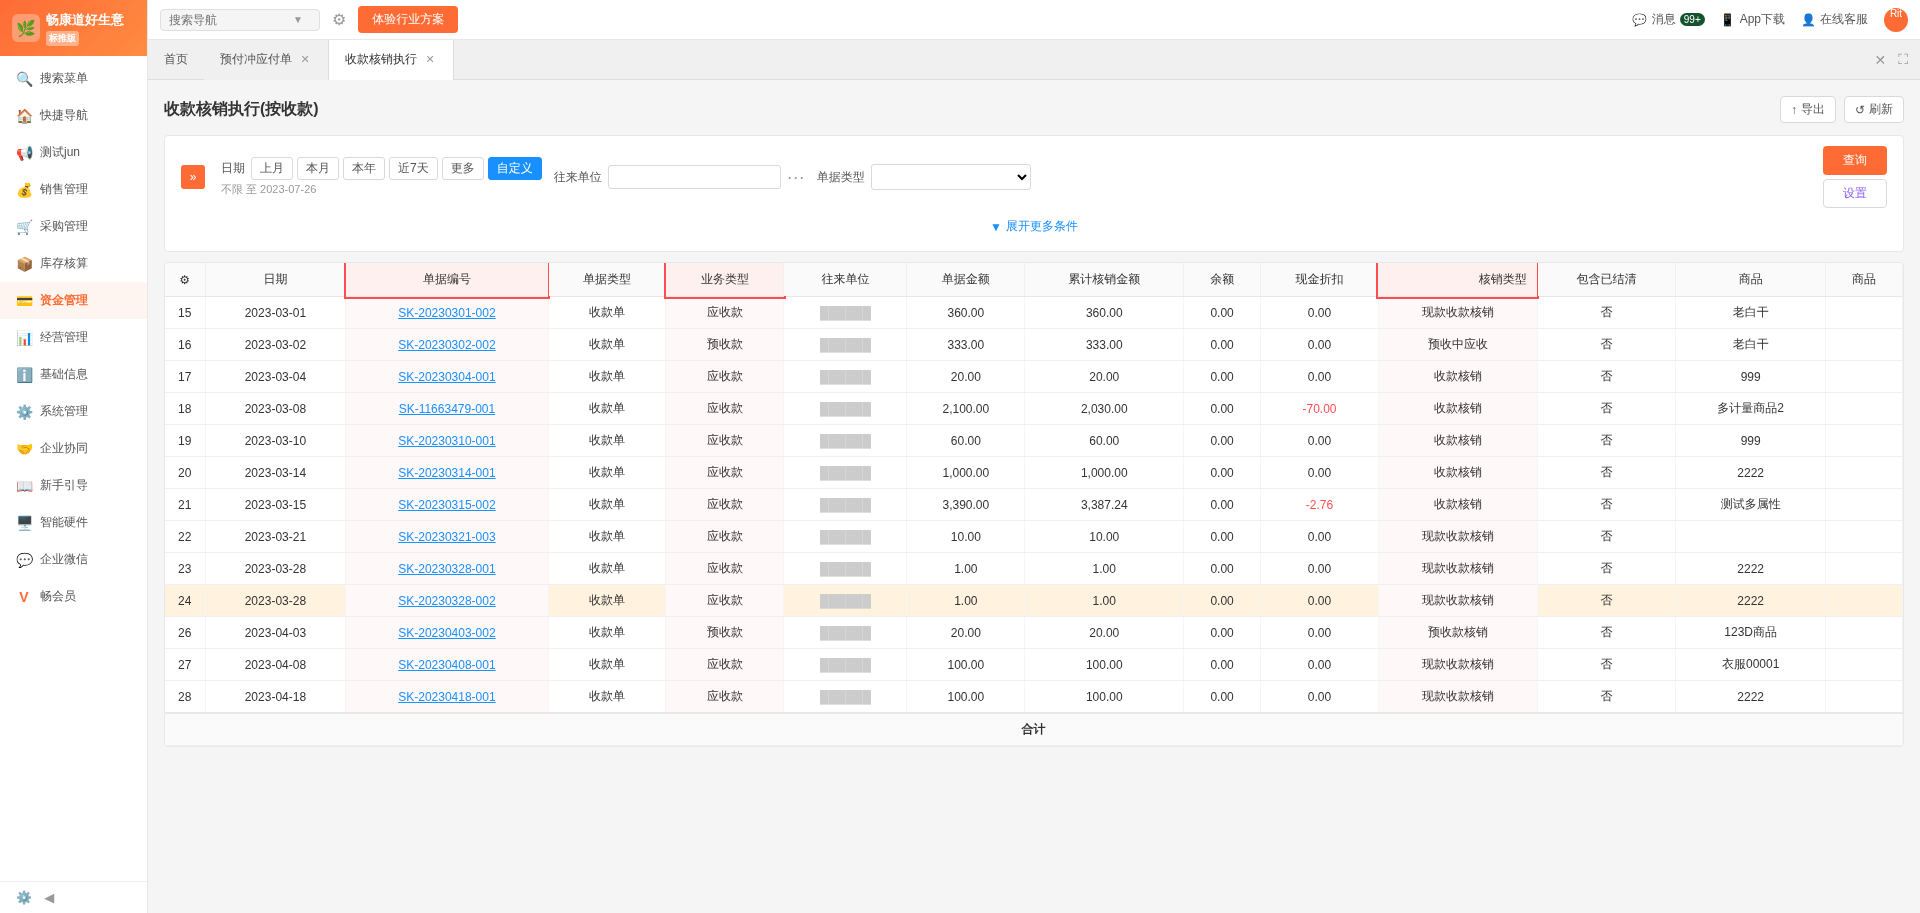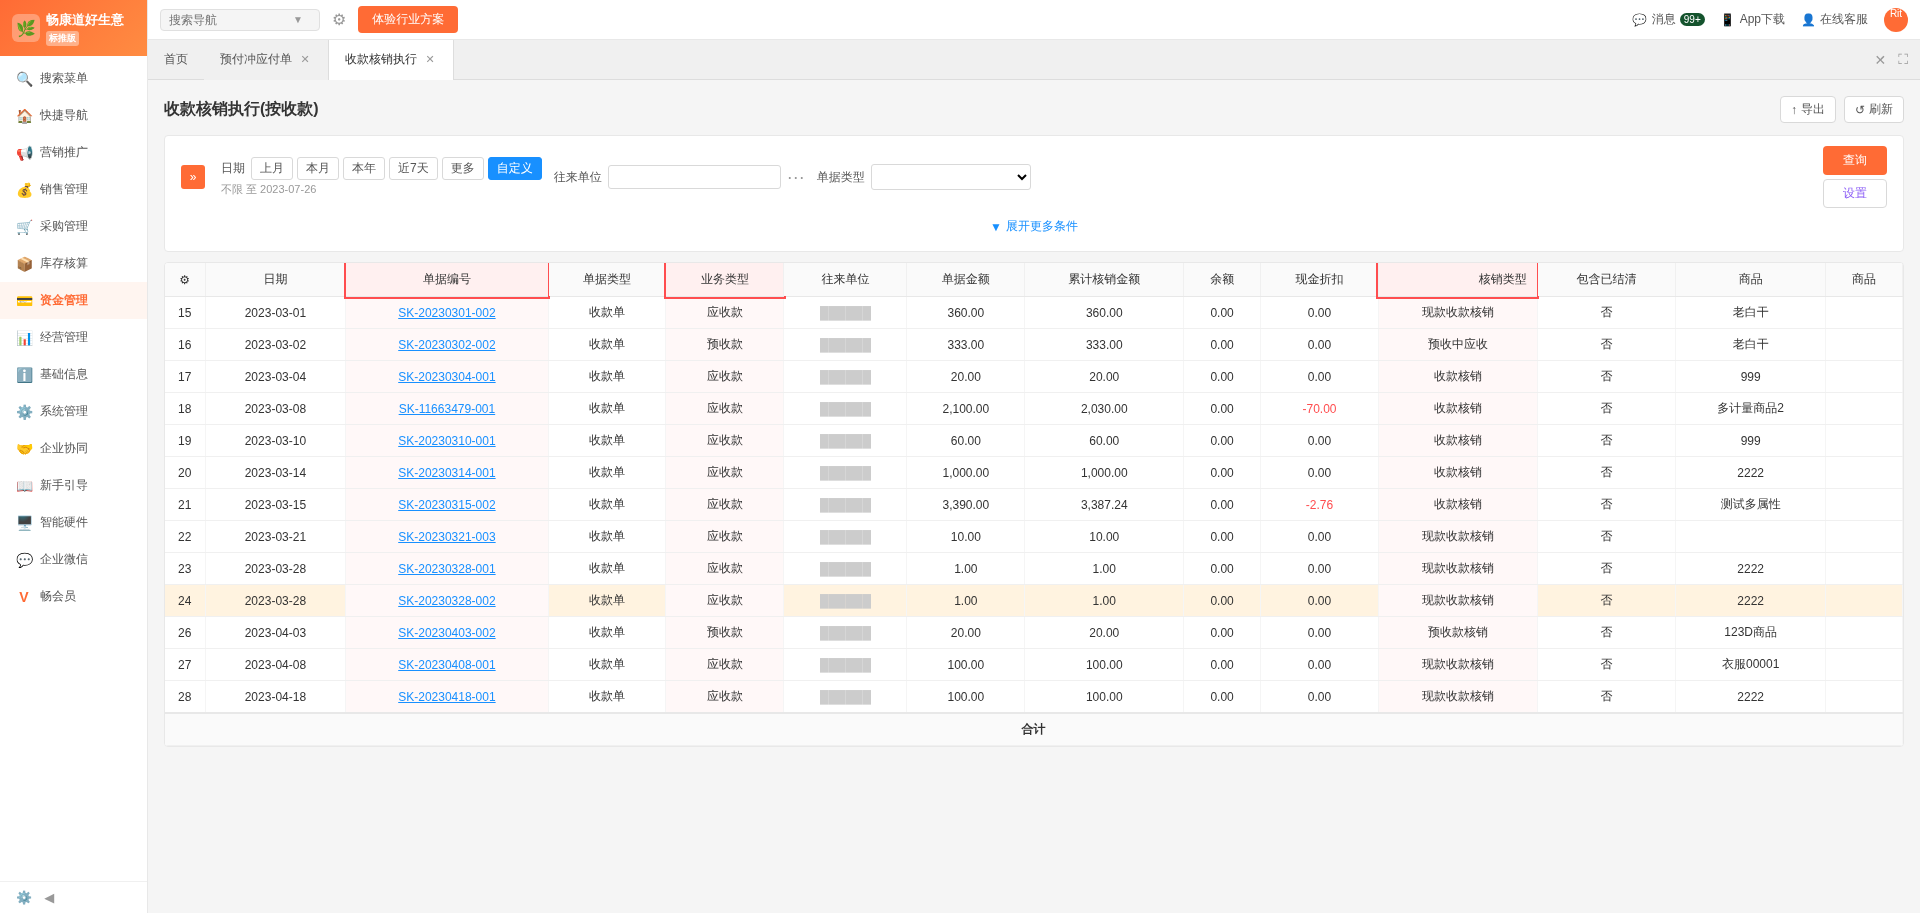--- a/index.html
+++ b/index.html
@@ -102,21 +102,21 @@
     <div class="sidebar-item">
       <span class="sidebar-item-icon">🔍</span>
       <span>搜索菜单</span>
     </div>
     <div class="sidebar-item">
       <span class="sidebar-item-icon">🏠</span>
       <span>快捷导航</span>
     </div>
     <div class="sidebar-item">
       <span class="sidebar-item-icon">📢</span>
-      <span>营销推广</span>
+      <span>测试jun</span>
     </div>
     <div class="sidebar-item">
       <span class="sidebar-item-icon">💰</span>
       <span>销售管理</span>
     </div>
     <div class="sidebar-item">
       <span class="sidebar-item-icon">🛒</span>
       <span>采购管理</span>
     </div>
     <div class="sidebar-item">

